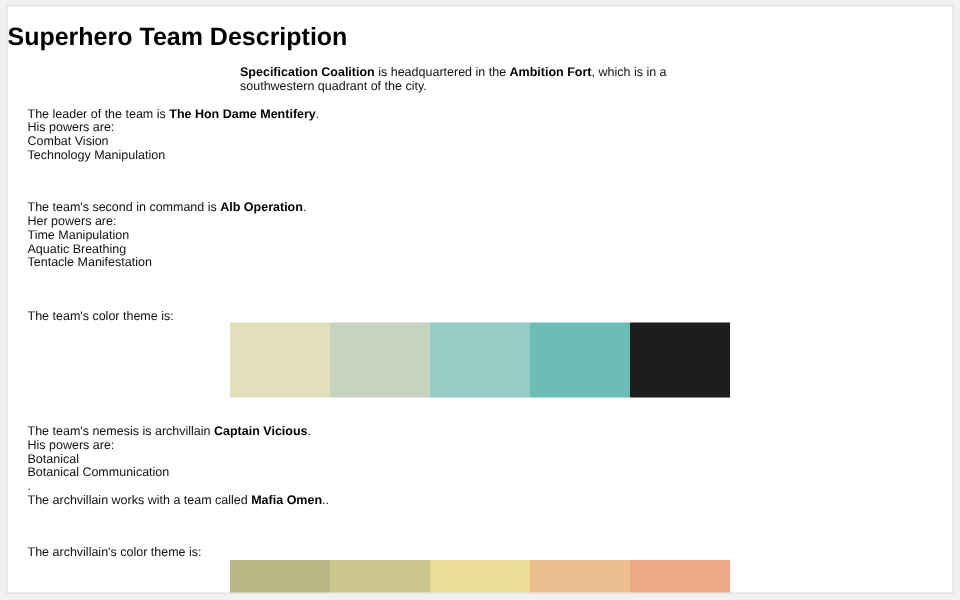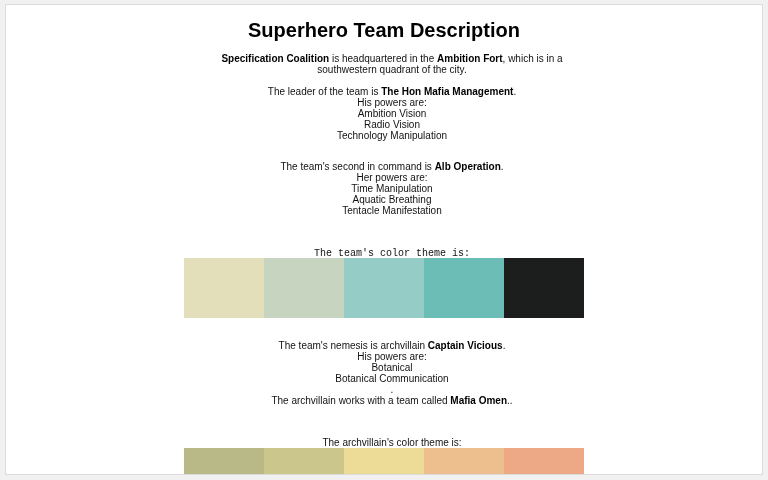--- a/index.html
+++ b/index.html
@@ -15,21 +15,21 @@
       left: 5px;
       top: 4px;
       width: 758px;
       height: 471px;
       background: #ffffff;
       border: 1px solid #dcdcdc;
       box-sizing: border-box;
       overflow: hidden;
       font-family: "Liberation Sans", sans-serif;
       color: #111;
-      text-align: center;
+      text-align: left;
     }
     h1 {
       position: absolute;
       left: 0;
       right: 0;
       top: 13px;
       margin: 0;
       font-size: 20px;
       font-weight: bold;
       line-height: 24px;
@@ -44,21 +44,21 @@
       line-height: 11px;
       color: #111;
     }
     .para b { color: #000; }
     .intro {
       top: 48px;
       width: 400px;
     }
     .leader { top: 81px; }
     .second { top: 156px; }
-    .team-theme-label { top: 243px; font-family: Liberation Mono, monospace; }
+    .team-theme-label { top: 243px; }
     .nemesis { top: 335px; }
     .villain-theme-label { top: 432px; }
     .swatches {
       position: absolute;
       left: 178px;
       width: 400px;
       display: flex;
     }
     .swatch {
       width: 80px;
@@ -69,24 +69,23 @@
   </style>
 </head>
 <body>
 
 <div class="card">
   <h1>Superhero Team Description</h1>
 
   <p class="para intro"><b>Specification Coalition</b><span> is headquartered in the </span><b>Ambition Fort</b><span>, which is in a southwestern quadrant of the city.</span></p>
 
   <div class="para leader">
-    <div><span>The leader of the team is </span><b>The Hon Mafia Management</b><span>.</span></div>
+    <div><span>The leader of the team is </span><b>The Hon Dame Mentifery</b><span>.</span></div>
     <div>His powers are:</div>
-    <div>Ambition Vision</div>
-    <div>Radio Vision</div>
+    <div>Combat Vision</div>
     <div>Technology Manipulation</div>
   </div>
 
   <div class="para second">
     <div><span>The team's second in command is </span><b>Alb Operation</b><span>.</span></div>
     <div>Her powers are:</div>
     <div>Time Manipulation</div>
     <div>Aquatic Breathing</div>
     <div>Tentacle Manifestation</div>
   </div>

